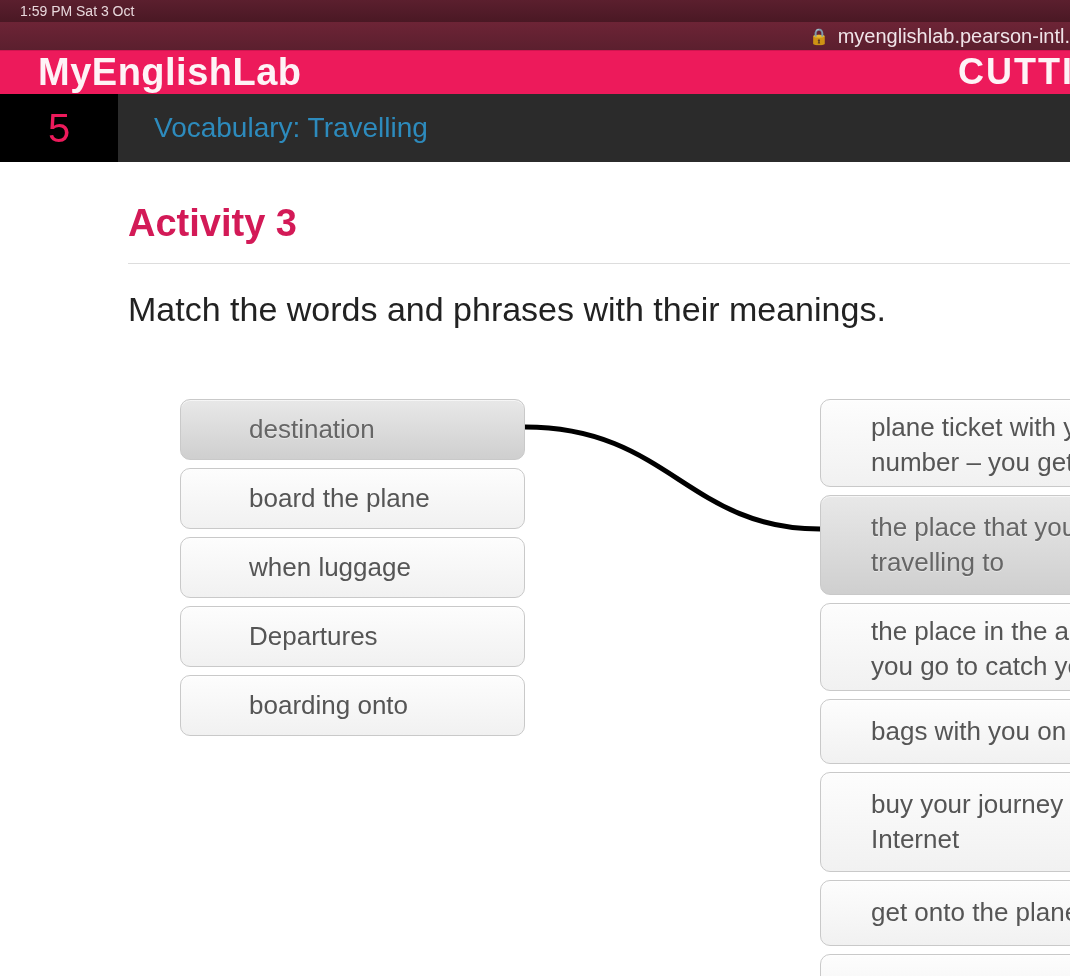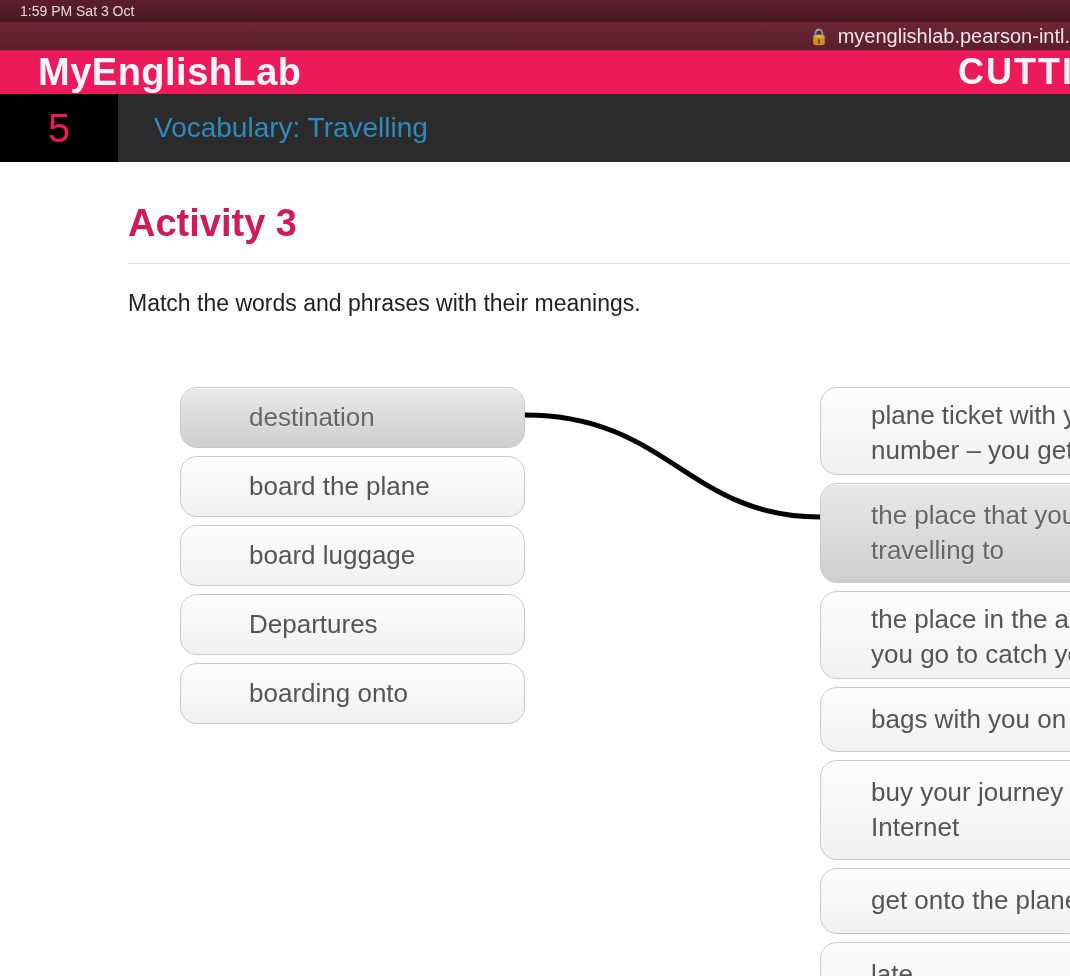--- a/index.html
+++ b/index.html
@@ -82,21 +82,21 @@
     font-weight: 700;
     margin-bottom: 18px;
   }
   .divider {
     border: none;
     border-top: 1px solid #ddd;
     margin-bottom: 26px;
     margin-left: 0;
   }
   .instructions {
-    font-size: 23px;
+    font-size: 34px;
     color: #222;
     margin-bottom: 70px;
   }
 
   .matching-area {
     position: relative;
     height: 560px;
   }
   .left-col {
     position: absolute;
@@ -105,21 +105,21 @@
     width: 345px;
   }
   .right-col {
     position: absolute;
     left: 692px;
     top: 0;
     width: 420px;
   }
   .match-item {
     border: 1px solid #c9c9c9;
-    border-radius: 17px;
+    border-radius: 10px;
     background: linear-gradient(#fdfdfd, #f1f1f1);
     padding: 14px 20px 14px 68px;
     font-size: 26px;
     color: #555;
     margin-bottom: 8px;
     cursor: grab;
     user-select: none;
     white-space: nowrap;
     overflow: hidden;
     box-shadow: inset 0 1px 0 rgba(255,255,255,0.6);
@@ -172,21 +172,21 @@
 
   <div class="matching-area">
 
     <svg class="connector" width="1070" height="560">
       <path d="M 397 28 C 540 28, 560 130, 692 130" stroke="#000" stroke-width="5" fill="none" stroke-linecap="round"></path>
     </svg>
 
     <div class="left-col">
       <div class="match-item selected">destination</div>
       <div class="match-item">board the plane</div>
-      <div class="match-item">board luggage</div>
+      <div class="match-item">when luggage</div>
       <div class="match-item">Departures</div>
       <div class="match-item">boarding onto</div>
     </div>
 
     <div class="right-col">
       <div class="match-item tall">plane ticket with your seat number – you get it when you check in</div>
       <div class="match-item selected">the place that you are travelling to</div>
       <div class="match-item tall">the place in the airport where you go to catch your flight</div>
       <div class="match-item">bags with you on your journey</div>
       <div class="match-item">buy your journey on the Internet</div>

